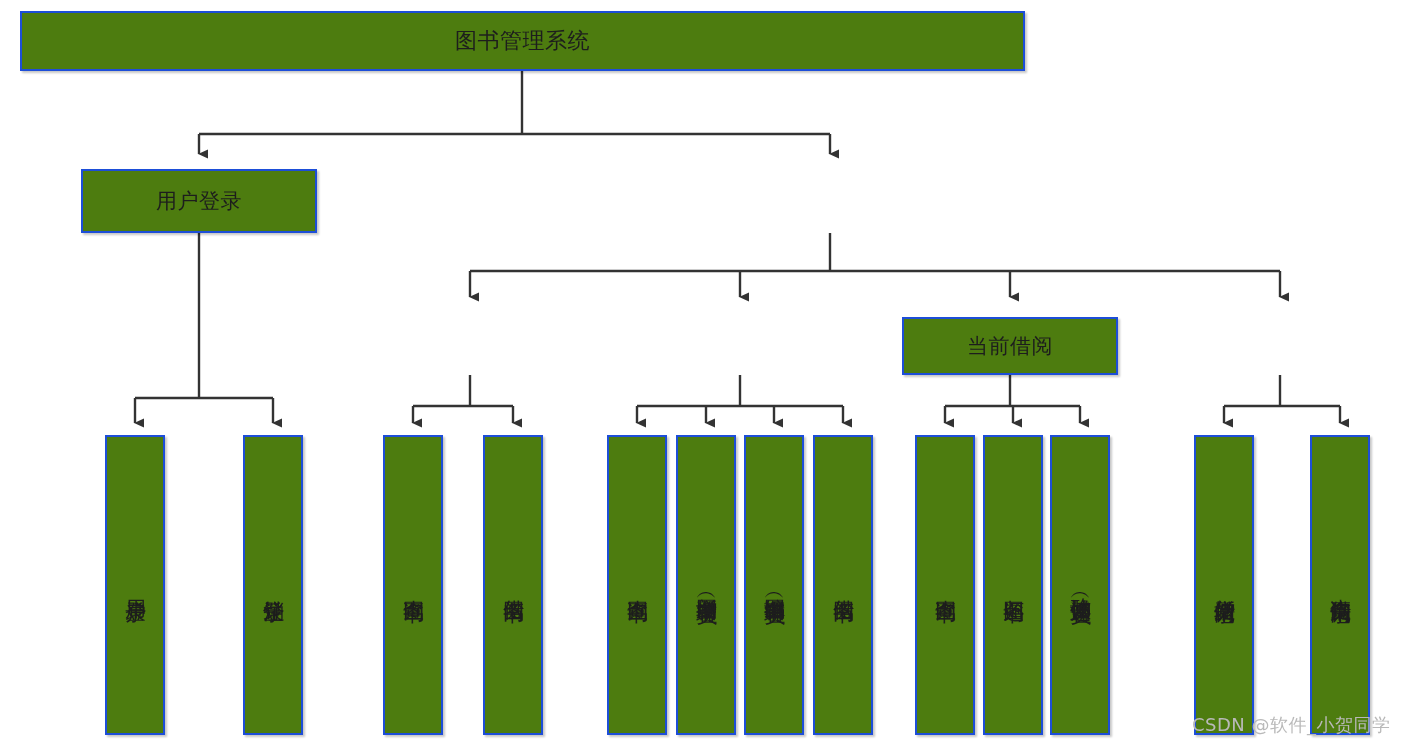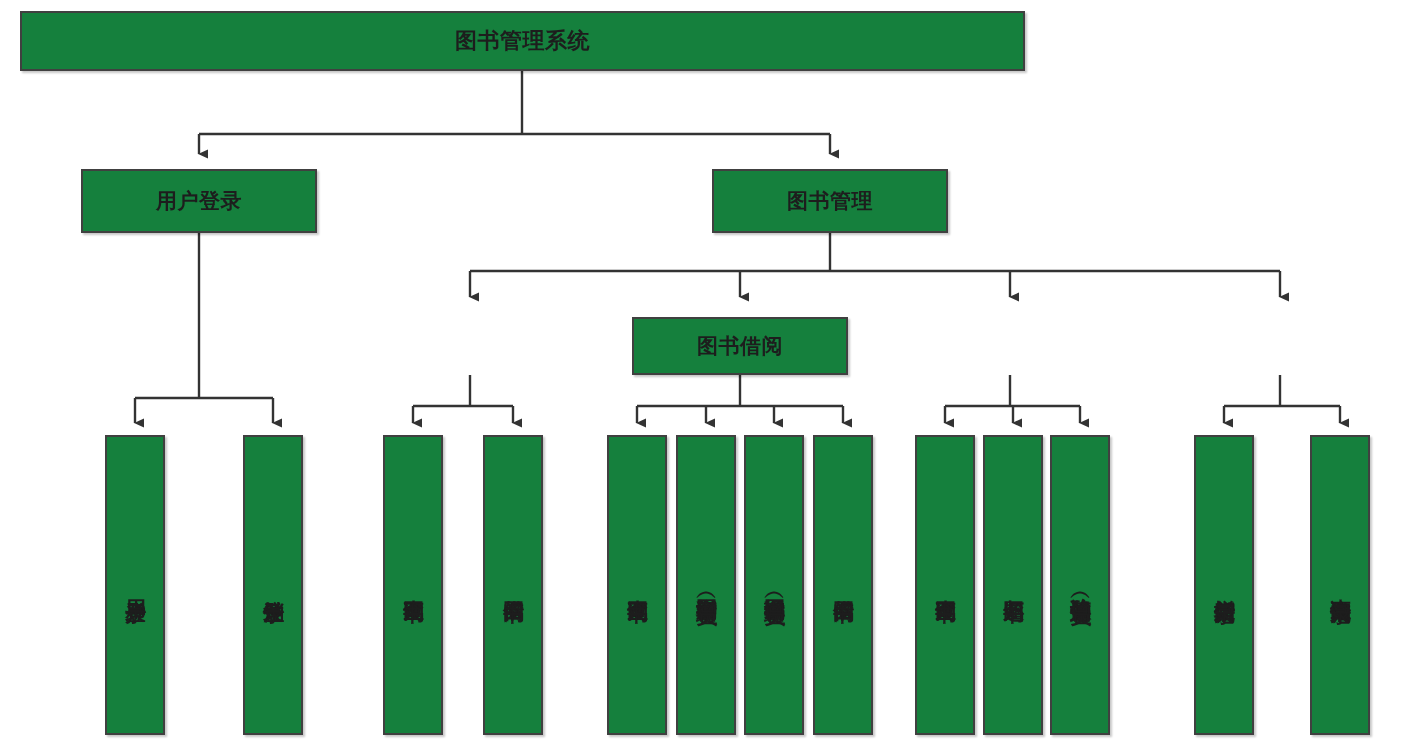--- a/index.html
+++ b/index.html
@@ -24,27 +24,26 @@
     position: absolute;
     left: 0;
     top: 0;
     width: 1405px;
     height: 747px;
     pointer-events: none;
   }
   .node {
     position: absolute;
     box-sizing: border-box;
-    background: #15803d;
-    border: 2px solid #404040;
+    background: #4d7c0f;
+    border: 2px solid #1d4ed8;
     display: flex;
     align-items: center;
     justify-content: center;
     box-shadow: 2px 2px 2px rgba(0,0,0,0.22);
-    font-weight: bold;
   }
   .node .node-label {
     color: #1d1d1d;
     font-size: 21px;
     line-height: 1.18;
     letter-spacing: 0.5px;
     text-align: center;
     white-space: nowrap;
   }
   .node.leaf {
@@ -127,26 +126,23 @@
     </g>
   </svg>
 
   <div class="node root" style="left:20px; top:11px; width:1005px; height:60px;">
     <span class="node-label">图书管理系统</span>
   </div>
 
   <div class="node" style="left:81px; top:169px; width:236px; height:64px;">
     <span class="node-label">用户登录</span>
   </div>
-  <div class="node" style="left:712px; top:169px; width:236px; height:64px;">
-    <span class="node-label">图书管理</span>
-  </div>
 
-  <div class="node" style="left:632px; top:317px; width:216px; height:58px;">
-    <span class="node-label">图书借阅</span>
+  <div class="node" style="left:902px; top:317px; width:216px; height:58px;">
+    <span class="node-label">当前借阅</span>
   </div>
 
   <div class="node leaf" style="left:105px; top:435px; width:60px; height:300px;">
     <span class="node-label">用户登录</span>
   </div>
   <div class="node leaf" style="left:243px; top:435px; width:60px; height:300px;">
     <span class="node-label">注销登录</span>
   </div>
 
   <div class="node leaf" style="left:383px; top:435px; width:60px; height:300px;">
@@ -179,14 +175,15 @@
     <span class="node-label">确认归还（管理员）</span>
   </div>
 
   <div class="node leaf" style="left:1194px; top:435px; width:60px; height:300px;">
     <span class="node-label">新增借阅记录</span>
   </div>
   <div class="node leaf" style="left:1310px; top:435px; width:60px; height:300px;">
     <span class="node-label">查询借阅记录</span>
   </div>
 
+  <div class="watermark" style="left:1192px; top:713px;">CSDN @软件_小贺同学</div>
 
 </div>
 
 </body></html>

